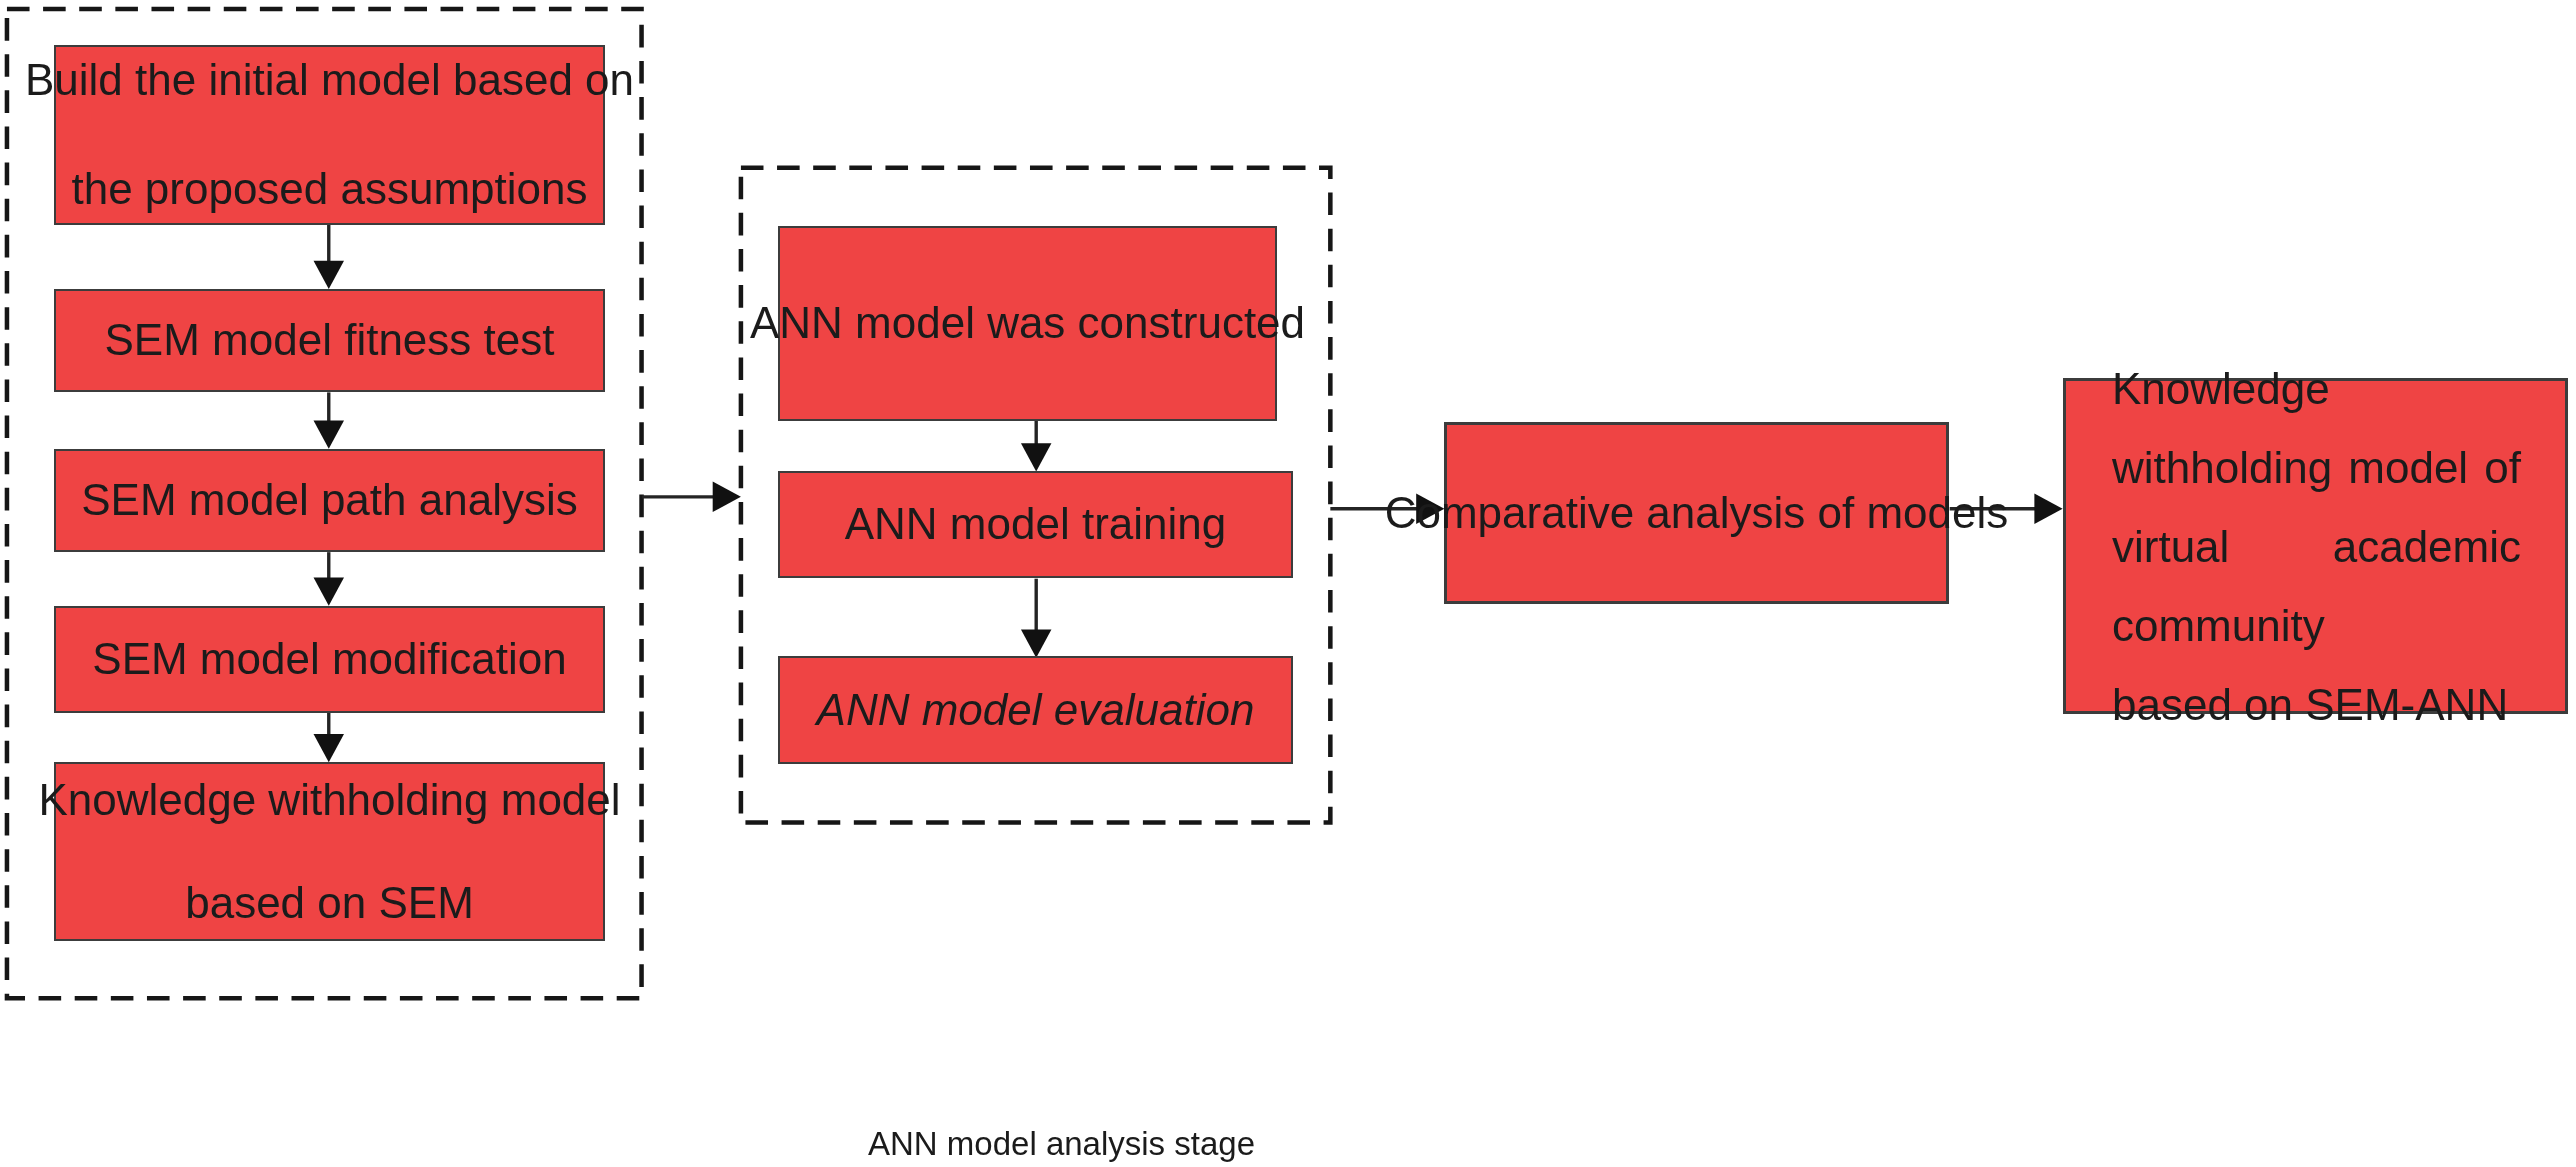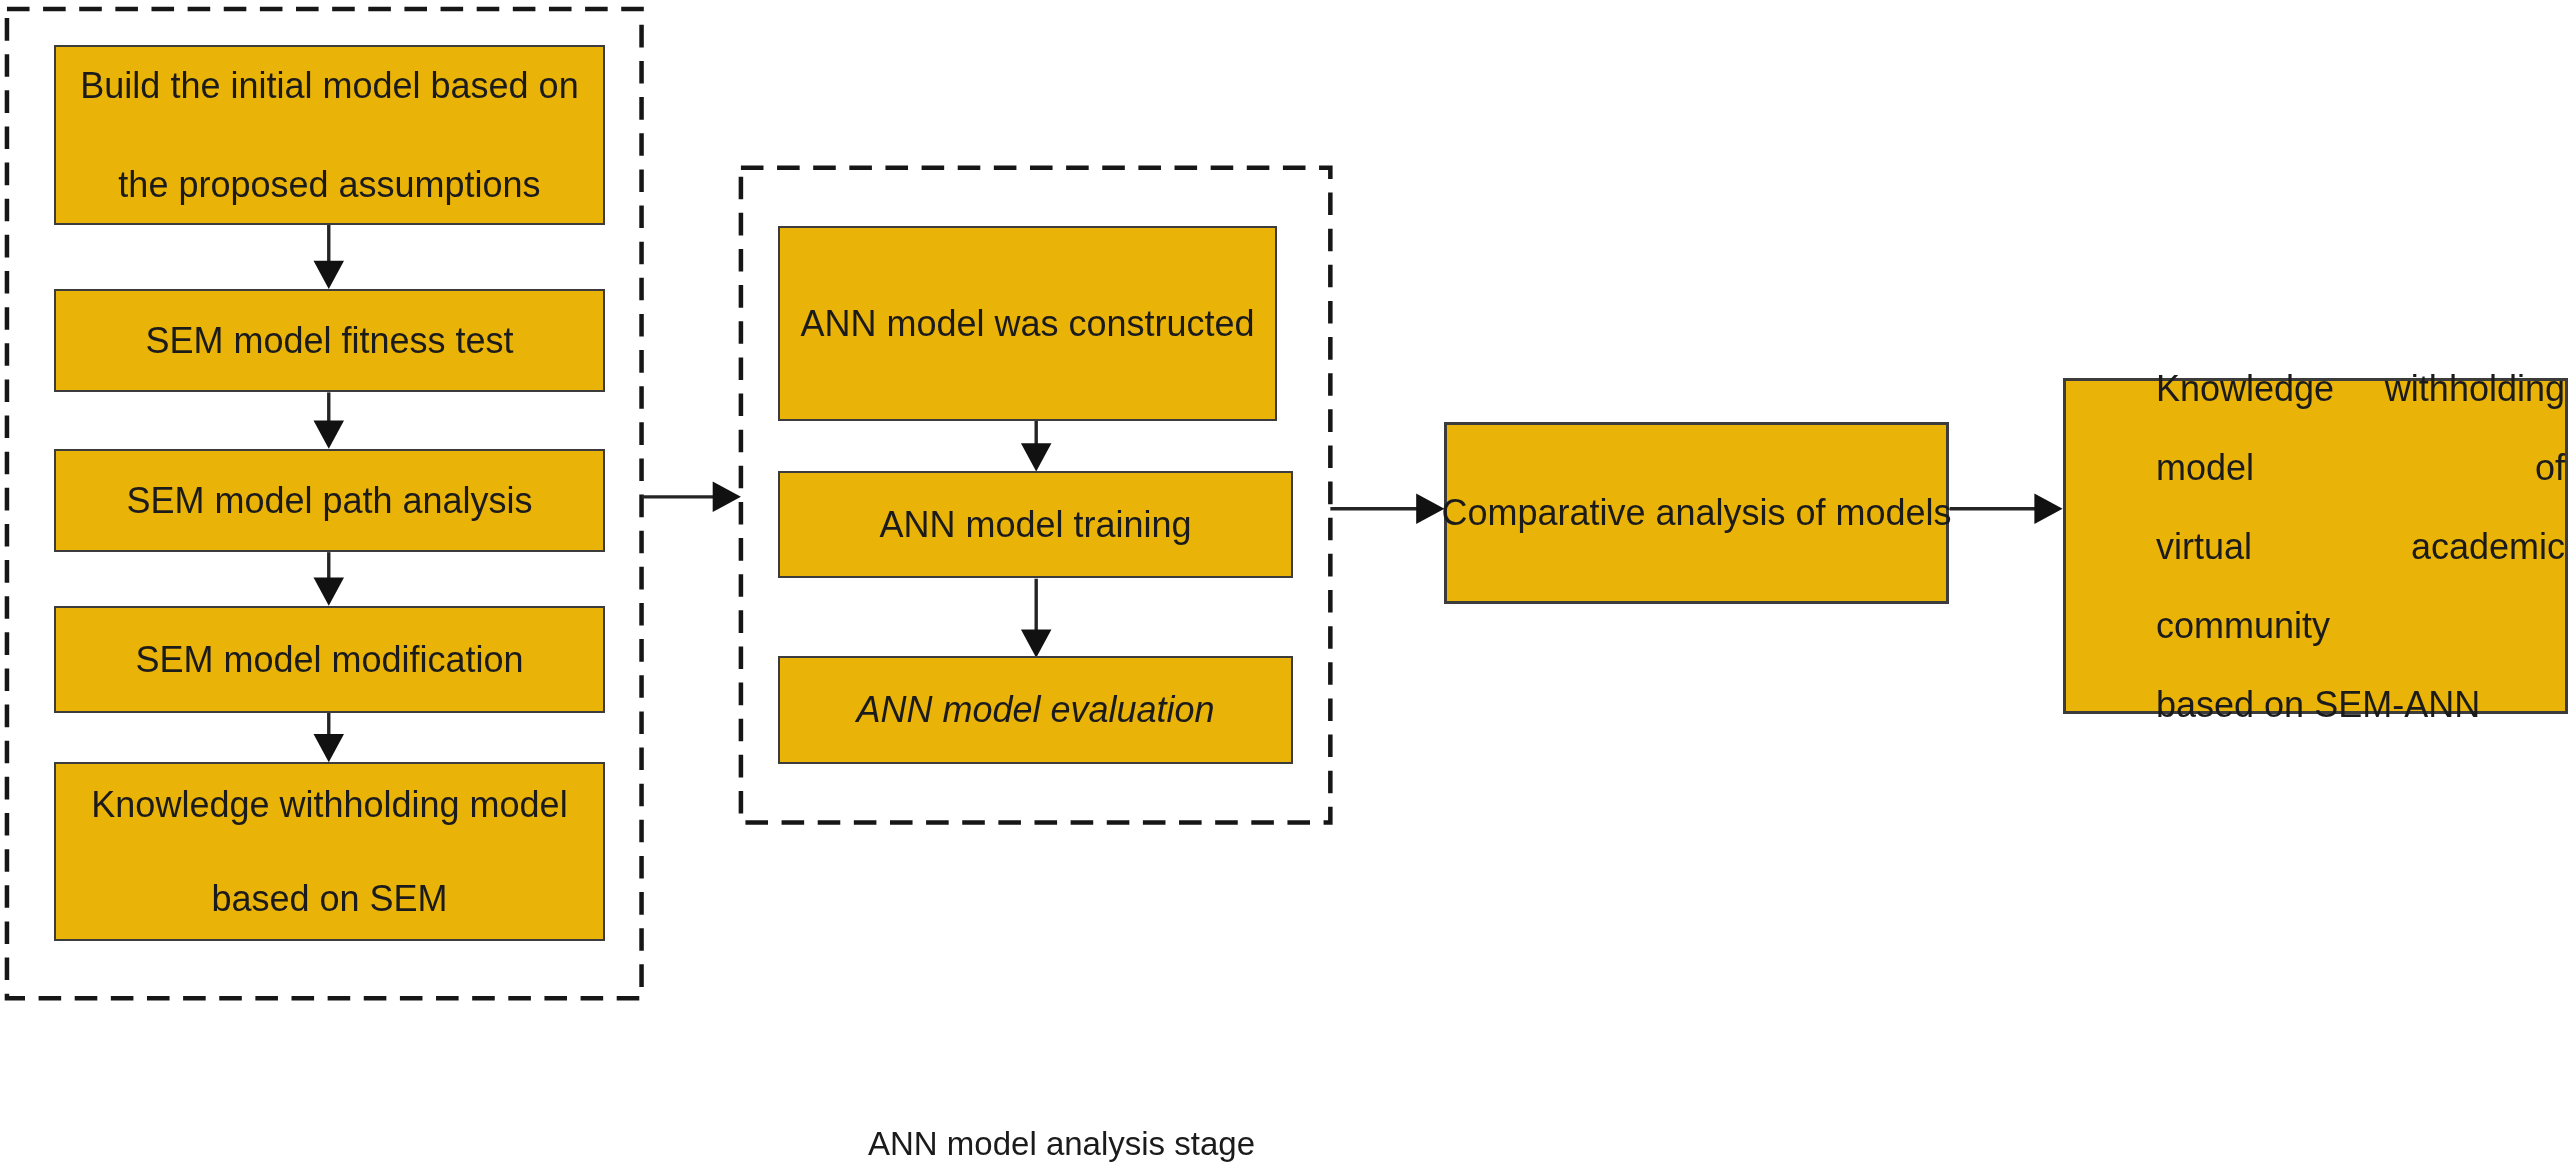--- a/index.html
+++ b/index.html
@@ -32,49 +32,48 @@
     stroke-width: 6;
     fill: none;
   }
   .head {
     fill: #111111;
     stroke: none;
   }
   .fbox {
     position: absolute;
     box-sizing: border-box;
-    background: #eab308;
+    background: #ef4444;
     border: 2.8px solid #3c3c3c;
     display: flex;
     flex-direction: column;
     align-items: center;
     justify-content: center;
     text-align: center;
-    font-size: 36px;
+    font-size: 44px;
     line-height: 1.15;
     color: #1b1b1b;
   }
   .fbox .line { white-space: nowrap; }
   .gap-l1 { row-gap: 58px; }
   .gap-l5 { row-gap: 52px; text-align: center; }
   .gap-m1 { row-gap: 46px; }
   .thick { border-width: 3.4px; }
   .result-box {
     align-items: stretch;
     text-align: justify;
     padding: 0 44px 0 46px;
   }
   .result-box .jline {
     display: block;
     width: 100%;
     line-height: 79px;
     text-align: justify;
     text-align-last: justify;
     white-space: normal;
-    margin-left: 44px;
   }
   .result-box .jline-last {
     text-align: center;
     text-align-last: left;
   }
   .stage-label {
     position: absolute;
     font-size: 33px;
     white-space: nowrap;
     color: #1b1b1b;

